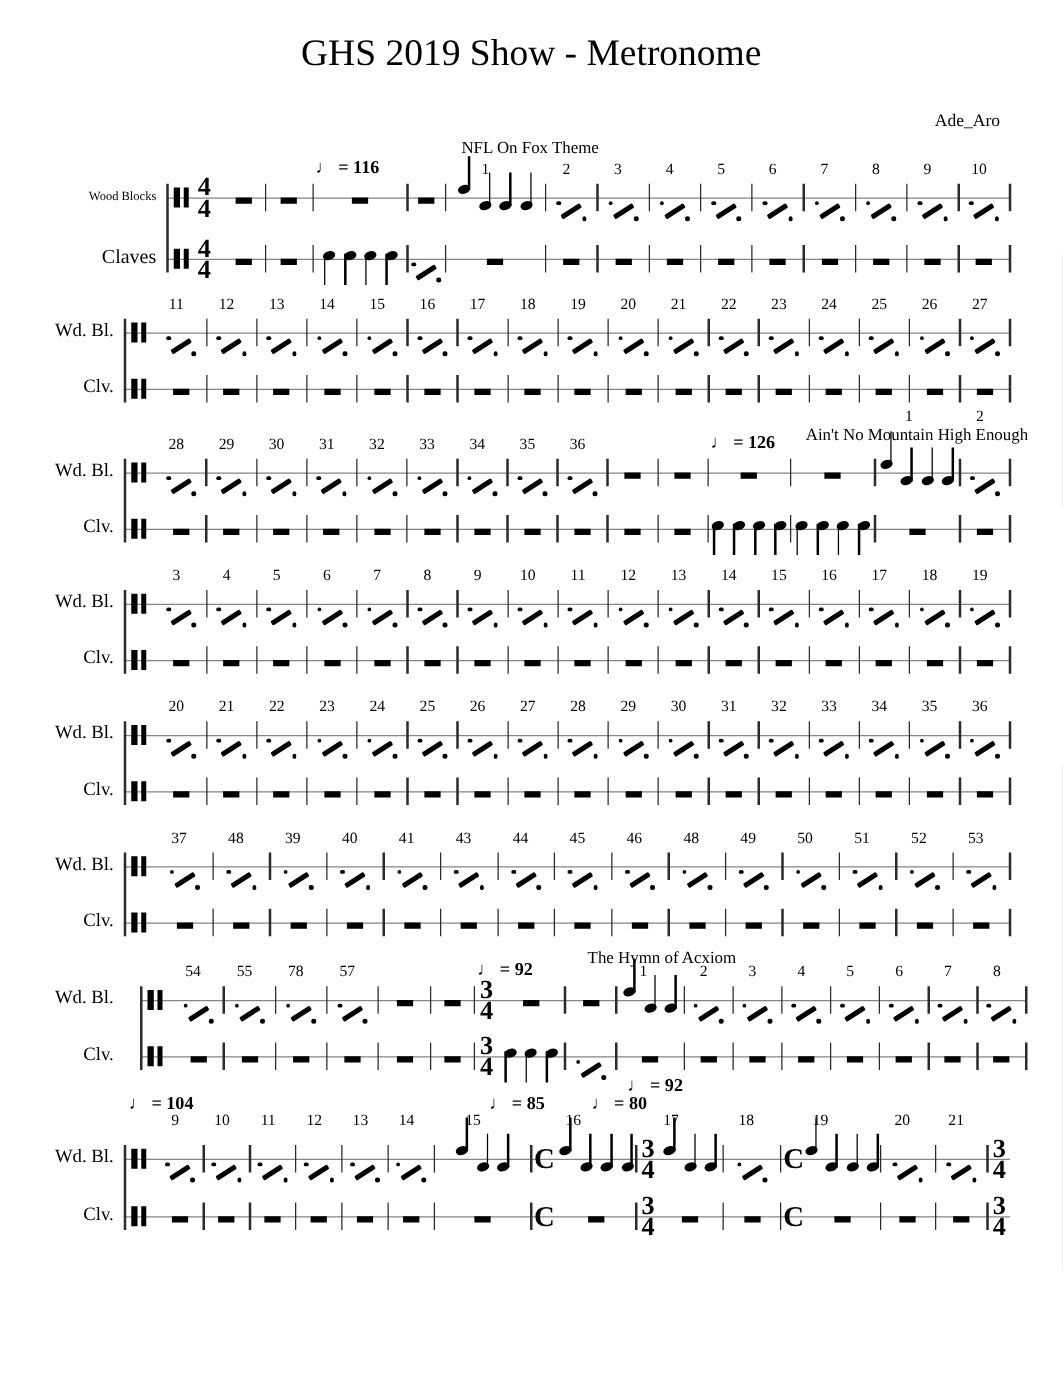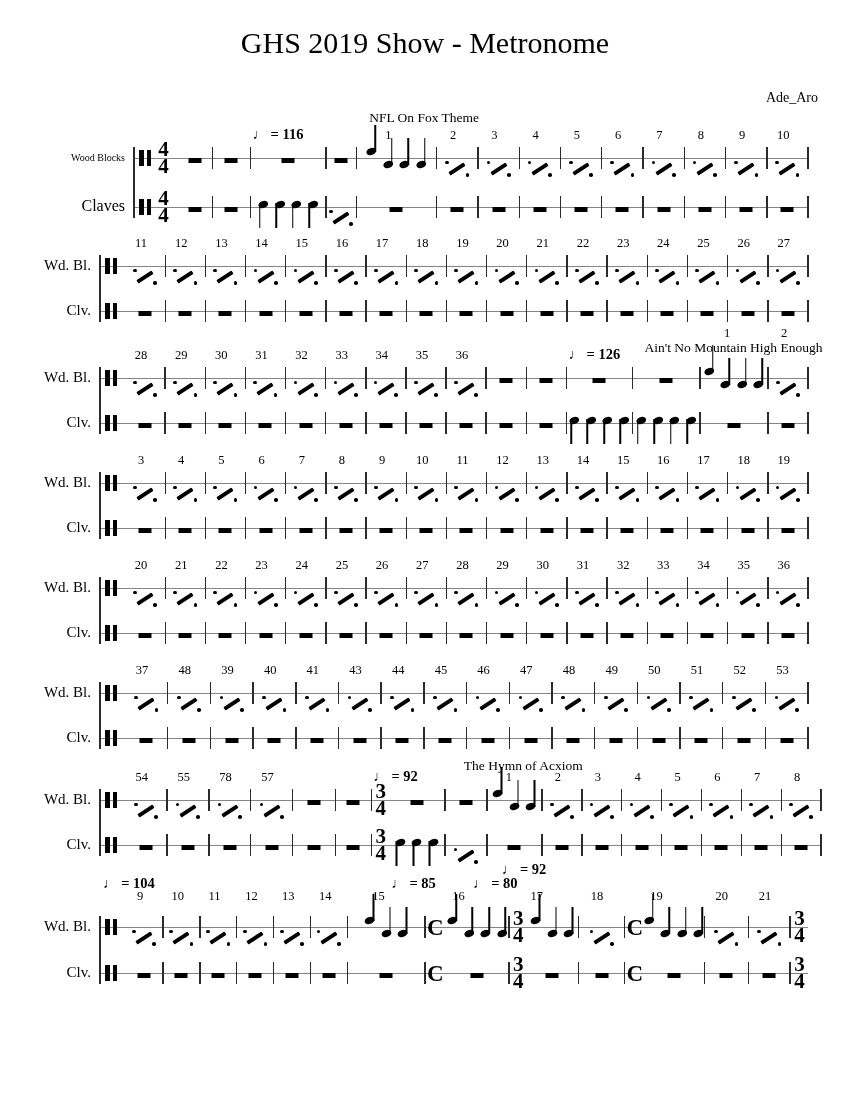--- a/index.html
+++ b/index.html
@@ -1,19 +1,19 @@
 <!DOCTYPE html>
 <html><head>
 <meta charset="utf-8">
 <style>
   html,body { margin:0; padding:0; background:#e8e8e8; }
   .page { position:relative; width:850px; height:1100px; background:#ffffff; margin:0 auto;
           font-family:"Liberation Serif", serif; color:#000; overflow:hidden; }
   .title { position:absolute; top:26px; left:0; width:100%; text-align:center; font-size:30px; }
-  .composer { position:absolute; top:90px; right:32px; font-size:14px; }
+  .composer { position:absolute; top:90px; right:50px; font-size:14px; }
 
   .system { position:absolute; left:0; width:850px; height:140px; --wb:60px; --cl:105px; --numy:-30px; }
   .slabel { position:absolute; left:0; text-align:right; transform:translateY(-55%); white-space:nowrap; }
   .l-wb { top:var(--wb); } .l-cl { top:var(--cl); }
 
   .staffwrap { position:absolute; top:0; height:100%; }
   .sline { position:absolute; left:0; right:0; height:1px; background:#858585; }
   .s-wb { top:var(--wb); } .s-cl { top:var(--cl); }
   .sysbar { position:absolute; left:0; width:1.5px; background:#2b2b2b;
             top:calc(var(--wb) - 11px); height:calc(var(--cl) - var(--wb) + 22px); }
@@ -1168,31 +1168,20 @@
             </div>
             <div class="cell measure" style="flex-grow: 40; flex-basis: 0px;">
               <div class="sym rep wb">
                 <div class="sl"></div>
                 <div class="d1"></div>
                 <div class="d2"></div>
               </div>
               <div class="sym rest cl"></div>
               <div class="bar b-wb"></div>
               <div class="bar b-cl"></div>
-              <div class="num">47</div>
-            </div>
-            <div class="cell measure" style="flex-grow: 40; flex-basis: 0px;">
-              <div class="sym rep wb">
-                <div class="sl"></div>
-                <div class="d1"></div>
-                <div class="d2"></div>
-              </div>
-              <div class="sym rest cl"></div>
-              <div class="bar b-wb"></div>
-              <div class="bar b-cl"></div>
               <div class="num">48</div>
             </div>
             <div class="cell measure" style="flex-grow: 40; flex-basis: 0px;">
               <div class="sym rep wb">
                 <div class="sl"></div>
                 <div class="d1"></div>
                 <div class="d2"></div>
               </div>
               <div class="sym rest cl"></div>
               <div class="bar b-wb"></div>
@@ -1242,21 +1231,21 @@
               <div class="bar b-wb"></div>
               <div class="bar b-cl"></div>
               <div class="num">53</div>
             </div>
           </div>
         </div>
       </div>
       <div class="system" style="top: 740px; --wb: 60px; --cl: 105px;">
         <div class="slabel l-wb" style="width: 91px; font-size: 15px;">Wd. Bl.</div>
         <div class="slabel l-cl" style="width: 91px; font-size: 15px;">Clv.</div>
-        <div class="staffwrap" style="left: 99px; width: 709px; padding-left: 13px;">
+        <div class="staffwrap" style="left: 112px; width: 709px;">
           <div class="sline s-wb"></div>
           <div class="sline s-cl"></div>
           <div class="sysbar"></div>
           <div class="mrow">
             <div class="cell lead" style="flex: 0 0 26px;">
               <div class="clef c-wb">
                 <div class="cb"></div>
                 <div class="cb"></div>
               </div>
               <div class="clef c-cl">

